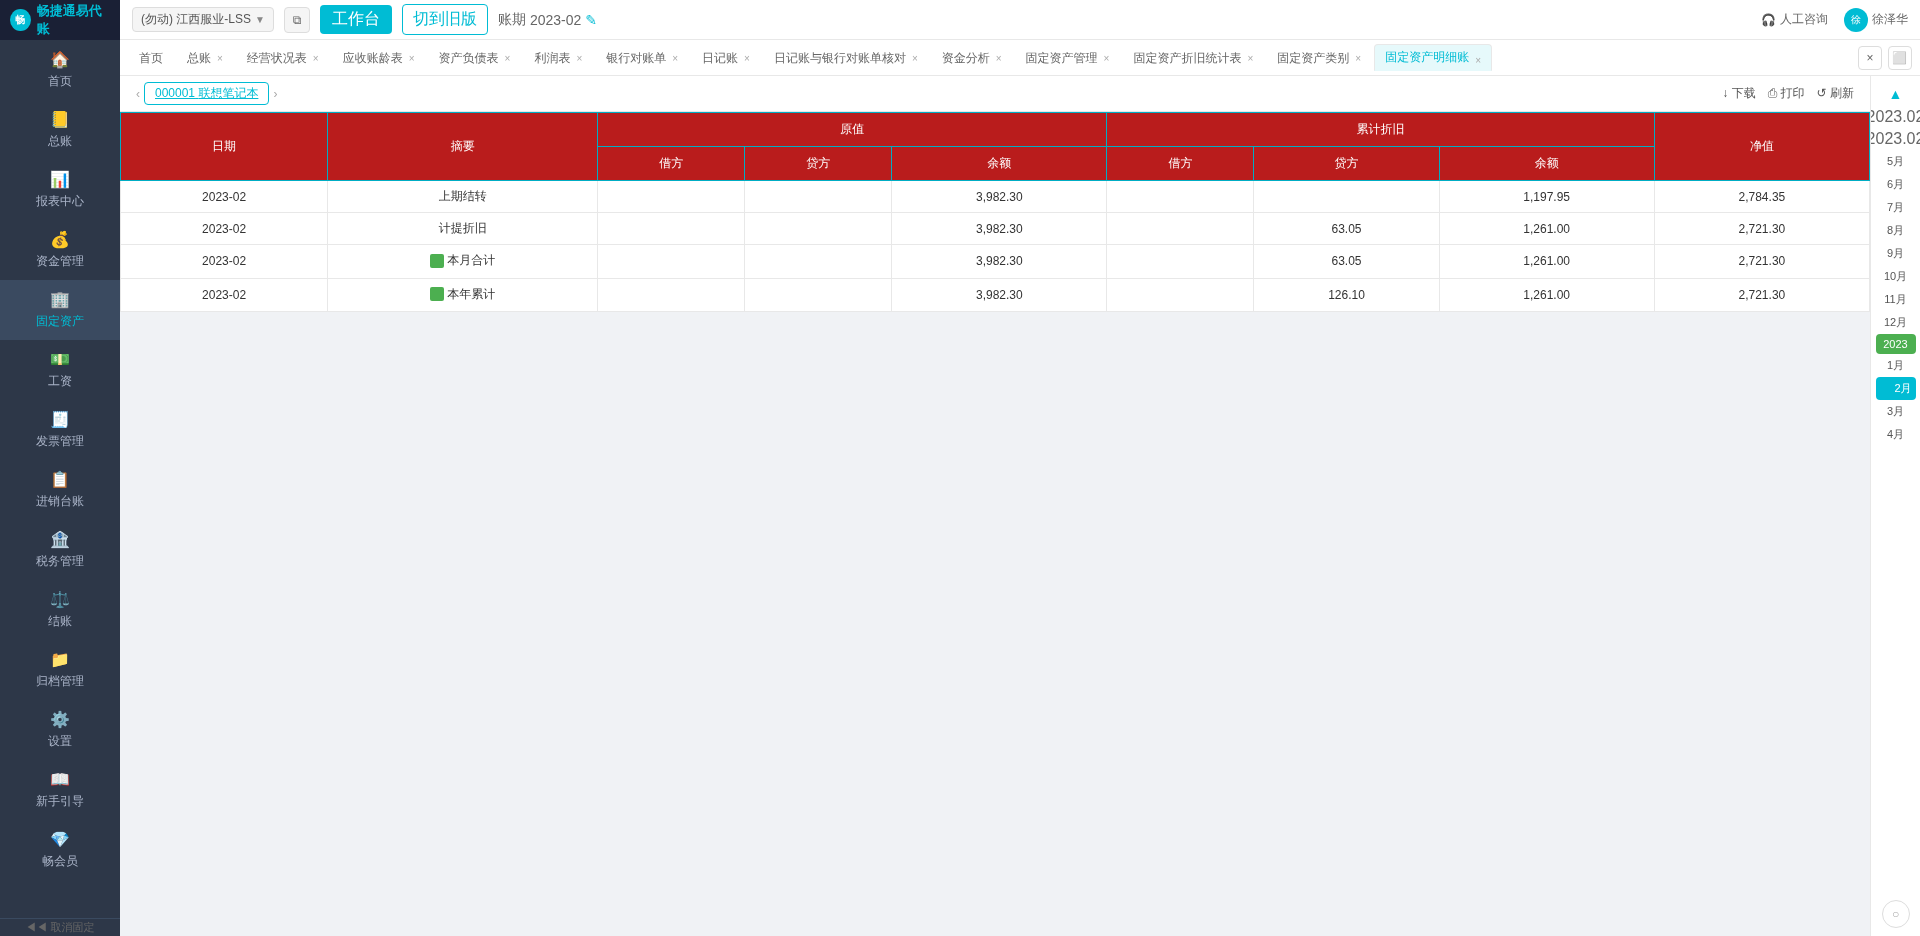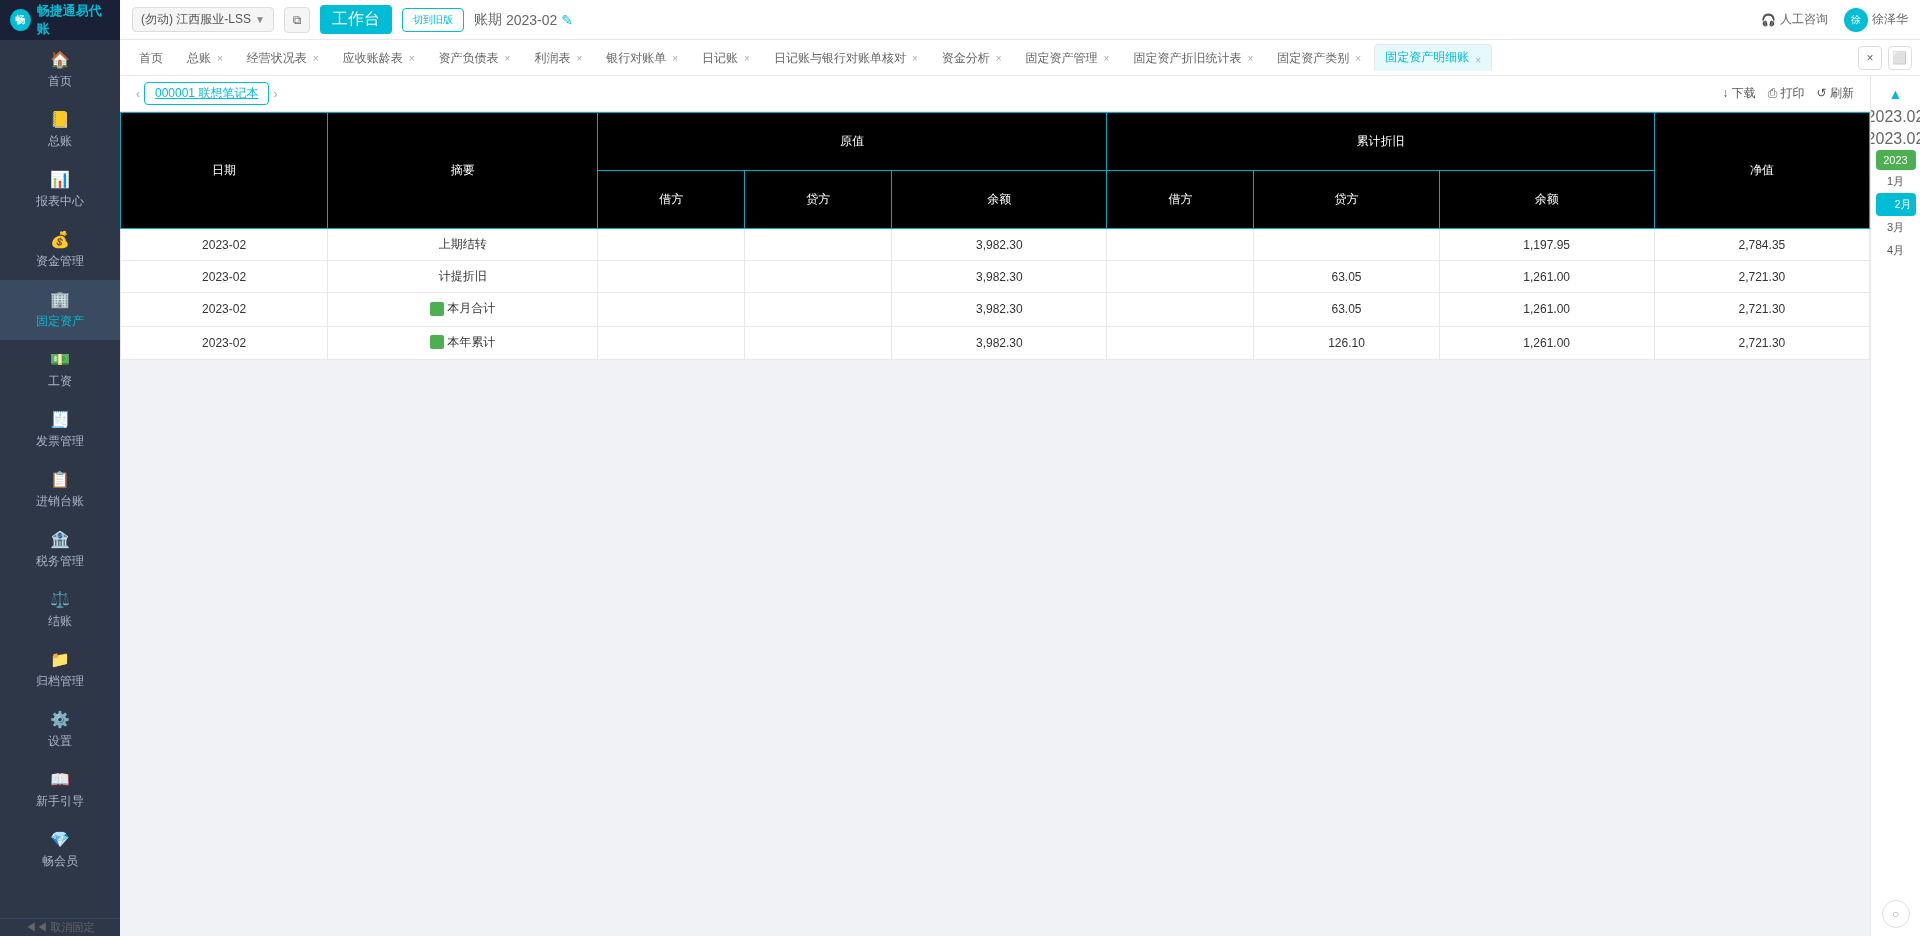--- a/index.html
+++ b/index.html
@@ -105,21 +105,21 @@
       cursor: pointer;
       font-size: 16px;
     }
     .switch-btn {
       background: #fff;
       border: 1px solid #00bcd4;
       color: #00bcd4;
       border-radius: 4px;
       padding: 4px 10px;
       cursor: pointer;
-      font-size: 10px;
+      font-size: 16px;
     }
     .period-label {
       font-size: 14px;
       color: #666;
       display: flex;
       align-items: center;
       gap: 4px;
     }
     .period-edit-icon { color: #00bcd4; cursor: pointer; }
     .header-right {
@@ -267,23 +267,23 @@
       background: #f0f2f5;
     }
 
     .data-table {
       width: 100%;
       border-collapse: collapse;
       background: #fff;
       font-size: 12px;
     }
     .data-table th {
-      background: #000000;
+      background: #b91c1c;
       color: white;
-      padding: 20px 12px;
+      padding: 8px 12px;
       text-align: center;
       border: 1px solid #00adc4;
       font-weight: normal;
       margin-top: 48px;
     }
     .data-table td {
       padding: 7px 12px;
       border: 1px solid #e8e8e8;
       text-align: center;
       color: #333;
@@ -604,20 +604,30 @@
   </tr>
             </tbody>
         </table>
       </div>
     </div>
 
     <div class="right-panel">
       <div class="right-panel-scroll-up">▲</div>
       <div class="year-label">2023.02</div>
       <div class="year-label">2023.02</div>
+      <div id="month-items-top">
+          <div class="month-item">5月</div>
+          <div class="month-item">6月</div>
+          <div class="month-item">7月</div>
+          <div class="month-item">8月</div>
+          <div class="month-item">9月</div>
+          <div class="month-item">10月</div>
+          <div class="month-item">11月</div>
+          <div class="month-item">12月</div>
+        </div>
       <div class="month-item year-marker">2023</div>
       <div id="month-items-bottom">
           <div class="month-item">1月</div>
           <div class="month-item active">2月</div>
           <div class="month-item">3月</div>
           <div class="month-item">4月</div>
         </div>
       <div class="right-panel-bottom">
         <div class="circle-btn">○</div>
       </div>

